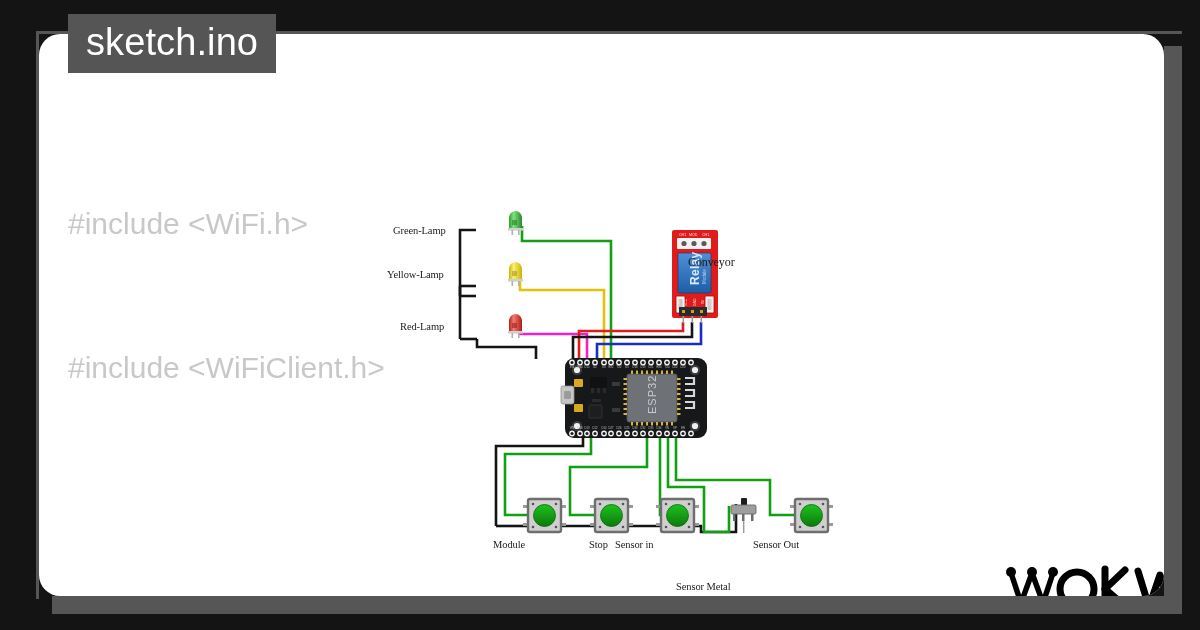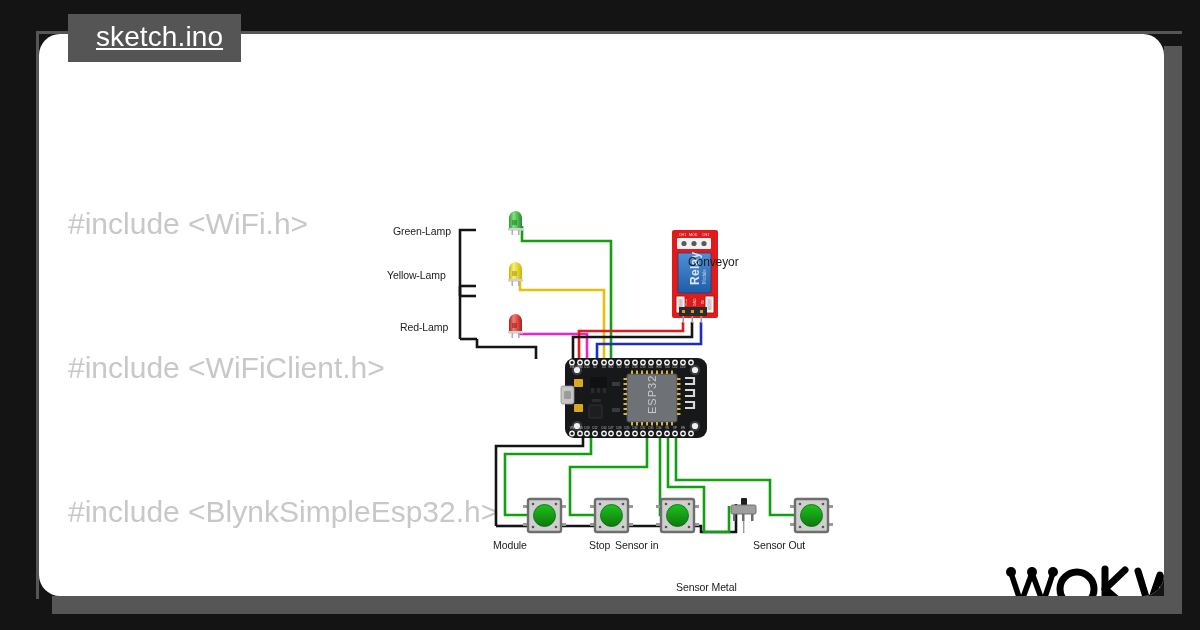--- a/index.html
+++ b/index.html
@@ -56,28 +56,27 @@
     overflow: hidden;
     border-radius: 21px;
   }
 
   
   .file-tab {
     position: absolute;
     left: 68px; top: 14px;
     background: #555555;
     color: #ffffff;
-    padding: 8px 18px 10px 28px;
-    font-size: 28px;
+    padding: 8px 18px 10px 18px;
+    font-size: 38px;
     line-height: 1.08;
     letter-spacing: 0.1px;
     font-family: "Liberation Sans", sans-serif;
     z-index: 40;
     white-space: nowrap;
-    text-decoration: underline;
   }
 
   
   .code {
     position: absolute;
     left: 29px; top: 70px;
     width: 1090px;
     color: #c8c8c8;
     font-size: 30px;
     line-height: 48px;
@@ -102,42 +101,41 @@
     width: 1125px; height: 562px;
     z-index: 20;
     pointer-events: none;
   }
   .diagram svg { display:block; }
 
   .part-label {
     position: absolute;
     color: #1b1b1b;
     font-size: 10.5px;
-    font-family: Liberation Sans, sans-serif;
+    font-family: Liberation Serif, serif;
     white-space: nowrap;
     z-index: 25;
     letter-spacing: -0.1px;
   }
 </style>
 </head>
 <body>
 
 <div id="stage">
 
   <div class="edge-top"></div>
   <div class="edge-left"></div>
   <div class="edge-right"></div>
   <div class="edge-bottom"></div>
 
   <div class="paper">
 
     <div class="code">
       <div class="line">#include &lt;WiFi.h&gt;</div>
       <div class="line">#include &lt;WiFiClient.h&gt;</div>
-      <div class="line">#include &lt;BlynkSimpleEsp32.h&gt;</div>
       
       
       
       
       
       
       
       
     </div>
 

